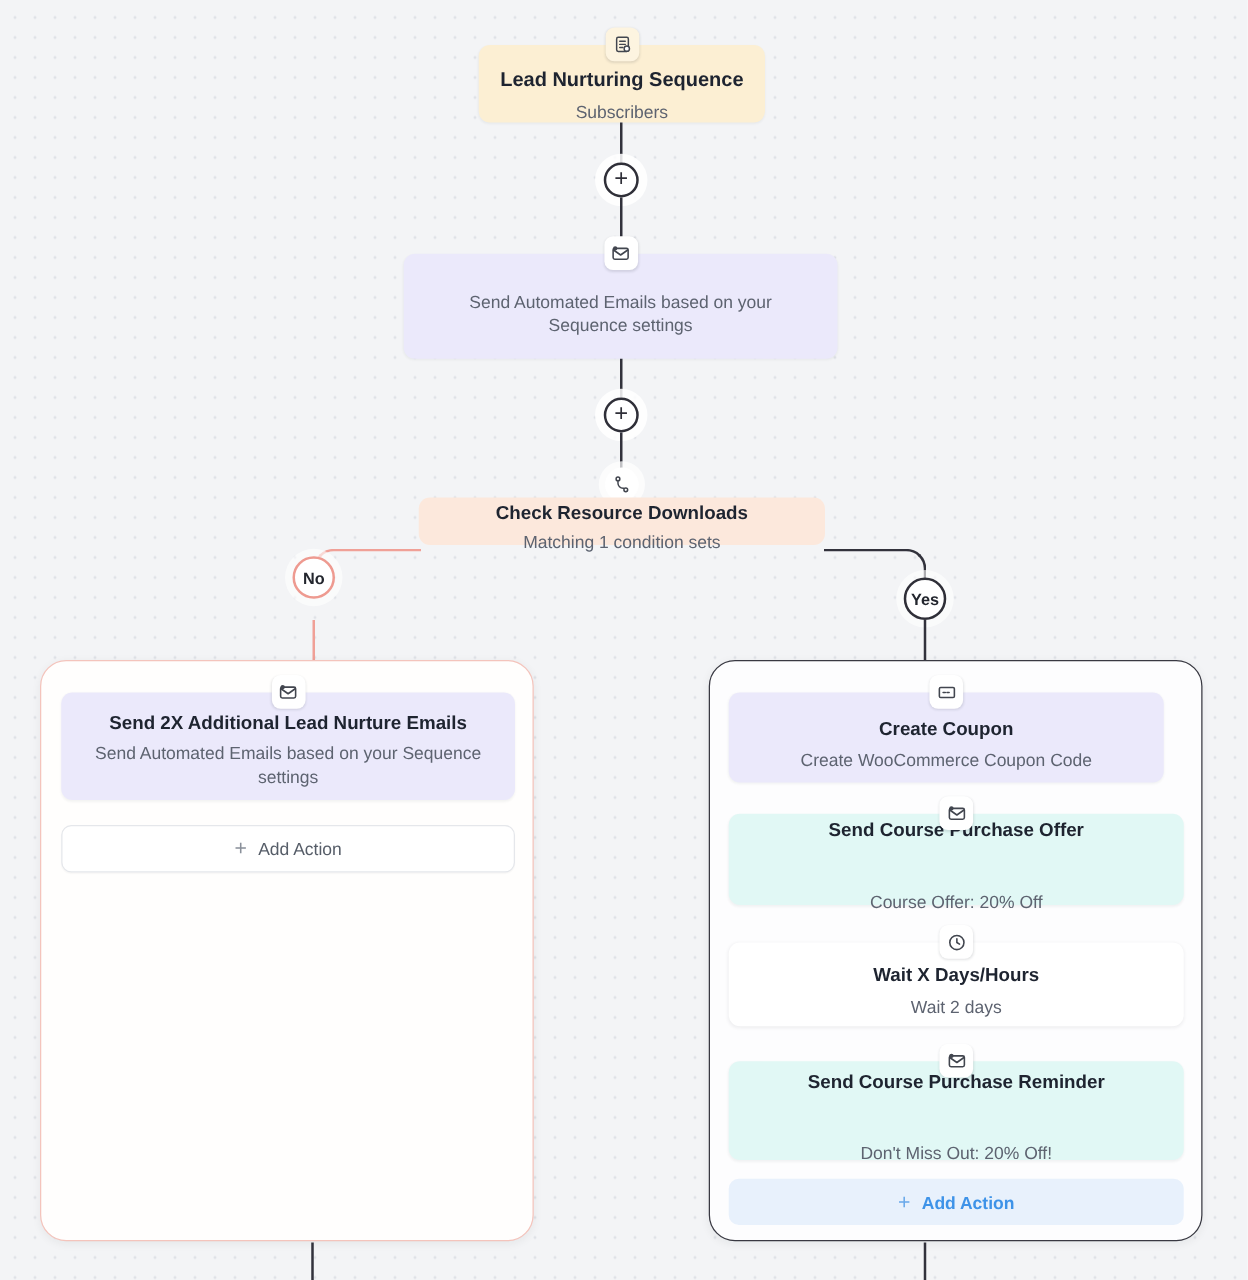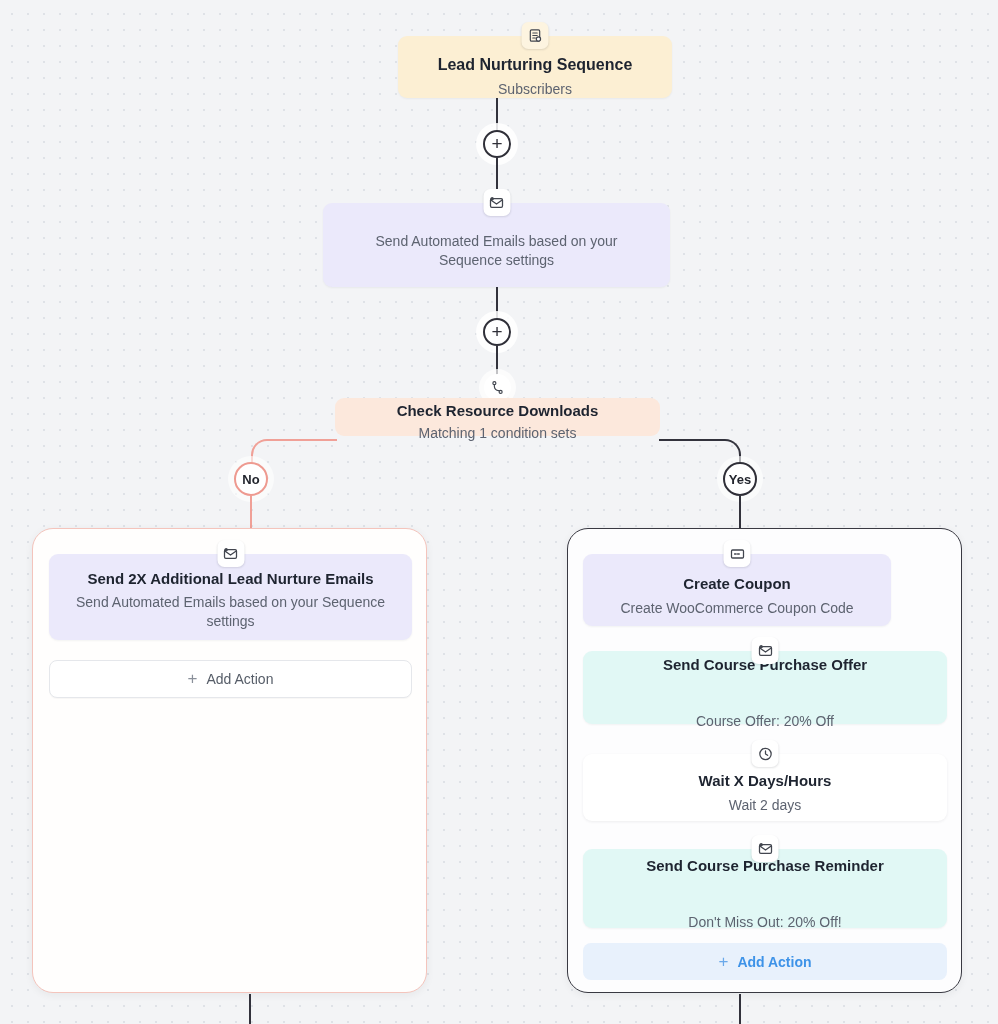--- a/index.html
+++ b/index.html
@@ -92,21 +92,21 @@
   }
   .add-action.neutral .plus { color: #8a909a; }
   .add-action.blue { background: #e8f1fc; color: #3e93e8; font-weight: 700; }
   .add-action.blue .plus { color: #6aa9ea; font-weight: 400; }
 </style>
 </head>
 <body>
 
 <div class="canvas">
 
-  <div class="card cream big-title" style="left:398px; top:36px; width:274px; height:62px; padding-top:20px;">
+  <div class="card cream big-title" style="left:383px; top:36px; width:229px; height:62px; padding-top:20px;">
     <div class="chip on-cream">
       <svg width="15" height="15" viewBox="0 0 24 24" fill="none" stroke="#42464f" stroke-width="1.9" stroke-linecap="round" stroke-linejoin="round">
         <rect x="4.5" y="3" width="15" height="18" rx="2"></rect>
         <line x1="8.5" y1="8" x2="15.5" y2="8"></line>
         <line x1="8.5" y1="12" x2="15.5" y2="12"></line>
         <line x1="8.5" y1="16" x2="12.5" y2="16"></line>
         <circle cx="17.5" cy="17.5" r="3.4" fill="#fff"></circle>
       </svg>
     </div>
     <div class="title">Lead Nurturing Sequence</div>
@@ -148,21 +148,21 @@
     </svg>
   </div>
   <div class="card peach" style="left:335px; top:398px; width:325px; height:38px; padding-top:10px; z-index:2;">
     <div class="title">Check Resource Downloads</div>
     <div class="subtitle" style="margin-top:3px;">Matching 1 condition sets</div>
   </div>
 
   <div class="elbow left" style="left:251px; top:439px; width:86px; height:25px;"></div>
   <div class="elbow right" style="left:659px; top:439px; width:82px; height:25px;"></div>
 
-  <div class="branch-circle no" style="left:234px; top:462px;justify-content:center;">
+  <div class="branch-circle no" style="left:234px; top:445px;justify-content:center;">
     <span>No</span>
   </div>
   <div class="branch-circle yes" style="left:723px; top:462px;">
     <span>Yes</span>
   </div>
 
   <div class="vline salmon" style="left:250px; top:496px; height:32px;"></div>
   <div class="vline dark" style="left:739px; top:496px; height:32px;"></div>
 
   <div class="branch-box no-side" style="left:32px; top:528px;">
@@ -178,21 +178,21 @@
       <div class="subtitle">Send Automated Emails based on your Sequence settings</div>
     </div>
     <div class="add-action neutral" style="left:16px; top:131px; width:363px; height:38px;">
       <span class="plus">+</span>
       <span>Add Action</span>
     </div>
   </div>
 
   <div class="branch-box yes-side" style="left:567px; top:528px;">
 
-    <div class="card lavender" style="left:15px; top:25px; width:308px; height:72px; padding-top:12px;text-align:center;">
+    <div class="card lavender" style="left:15px; top:25px; width:348px; height:72px; padding-top:12px;text-align:center;">
       <div class="chip">
         <svg width="16" height="16" viewBox="0 0 24 24" fill="none" stroke="#42464f" stroke-width="1.9" stroke-linecap="round" stroke-linejoin="round">
           <rect x="3" y="6" width="18" height="12" rx="1.6"></rect>
           <line x1="7.5" y1="12" x2="16.5" y2="12" stroke-dasharray="2.6 2"></line>
         </svg>
       </div>
       <div class="title">Create Coupon</div>
       <div class="subtitle">Create WooCommerce Coupon Code</div>
     </div>
 

